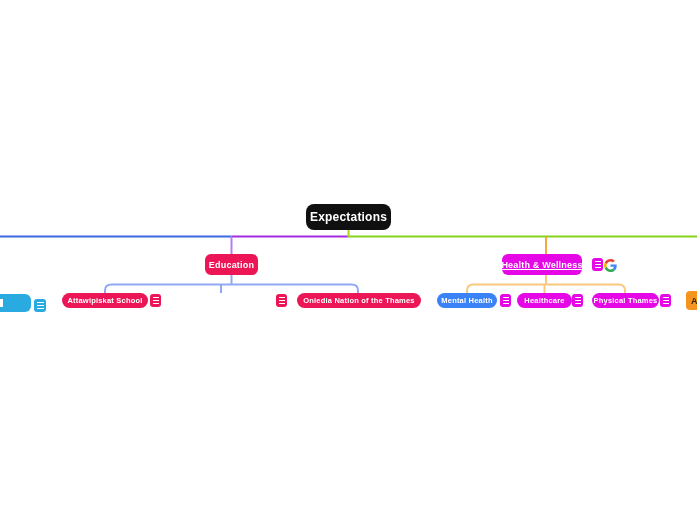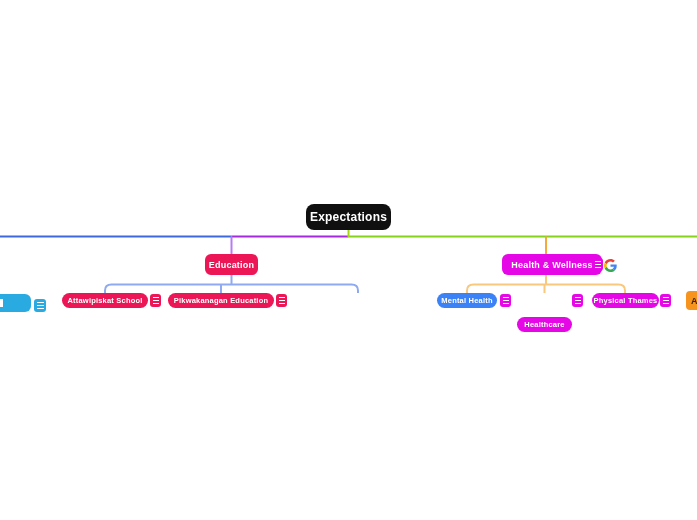--- a/index.html
+++ b/index.html
@@ -41,26 +41,26 @@
     border-radius: 6px;
     font-size: 9px;
   }
   .child-node {
     top: 293px; height: 15px;
     border-radius: 8px;
     font-size: 7.5px;
     padding: 5px 4px;
   }
   #node-education { left: 205px; width: 53px; }
-  #node-health { left: 502px; width: 100px; }
+  #node-health { left: 502px; width: 80px; text-decoration: underline; }
   #node-attawipiskat { left: 62px;  width: 86px; }
   #node-pikwakanagan { left: 168px; width: 106px; }
   #node-oneida { left: 297px; width: 124px; }
   #node-mental { left: 437px; width: 60px; }
-  #node-healthcare { left: 517px; width: 55px; margin-top: 24px; }
+  #node-healthcare { left: 517px; width: 55px; }
   #node-physical { left: 592px; width: 67px; }
   #node-partial-left {
     left: -12px; top: 294px;
     width: 43px; height: 18px;
     border-radius: 6px;
   }
   #node-partial-left::after {
     content: "";
     position: absolute;
     left: 12px; top: 5px;
@@ -138,23 +138,23 @@
       <path fill="#EA4335" d="M24 9.5c3.54 0 6.71 1.22 9.21 3.6l6.85-6.85C35.9 2.38 30.47 0 24 0 14.62 0 6.51 5.38 2.56 13.22l7.98 6.19C12.43 13.72 17.74 9.5 24 9.5z"></path>
       <path fill="#4285F4" d="M46.98 24.55c0-1.57-.15-3.09-.38-4.55H24v9.02h12.94c-.58 2.96-2.26 5.48-4.78 7.18l7.73 6c4.51-4.18 7.09-10.36 7.09-17.65z"></path>
       <path fill="#FBBC05" d="M10.53 28.59c-.48-1.45-.76-2.99-.76-4.59s.27-3.14.76-4.59l-7.98-6.19C.92 16.46 0 20.12 0 24c0 3.88.92 7.54 2.56 10.78l7.97-6.19z"></path>
       <path fill="#34A853" d="M24 48c6.48 0 11.93-2.13 15.89-5.81l-7.73-6c-2.15 1.45-4.92 2.3-8.16 2.3-6.26 0-11.57-4.22-13.47-9.91l-7.98 6.19C6.51 42.62 14.62 48 24 48z"></path>
     </svg>
   </div>
 
   <div class="node child-node" id="node-attawipiskat" style="background-color: rgb(236, 21, 85);">Attawipiskat School</div>
   <div class="menu-icon mi-attawipiskat" style="background-color: rgb(236, 21, 85);"></div>
 
-  <div class="node child-node" id="node-pikwakanagan" style="background-color: rgb(236, 21, 85);">Pikwakanagan Education</div>
   <div class="menu-icon mi-pikwakanagan" style="background-color: rgb(236, 21, 85);"></div>
 
+  <div class="node child-node" id="node-oneida" style="background-color: rgb(236, 21, 85);">Oniedia Nation of the Thames</div>
 
   <div class="node child-node" id="node-mental" style="background-color: #3b82f6;">Mental Health</div>
   <div class="menu-icon mi-mental" style="background-color: rgb(230, 7, 230);"></div>
 
   <div class="node child-node" id="node-healthcare" style="background-color: rgb(230, 7, 230);">Healthcare</div>
   <div class="menu-icon mi-healthcare" style="background-color: rgb(230, 7, 230);"></div>
 
   <div class="node child-node" id="node-physical" style="background-color: rgb(230, 7, 230);">Physical Thames</div>
   <div class="menu-icon mi-physical" style="background-color: rgb(230, 7, 230);"></div>
 

